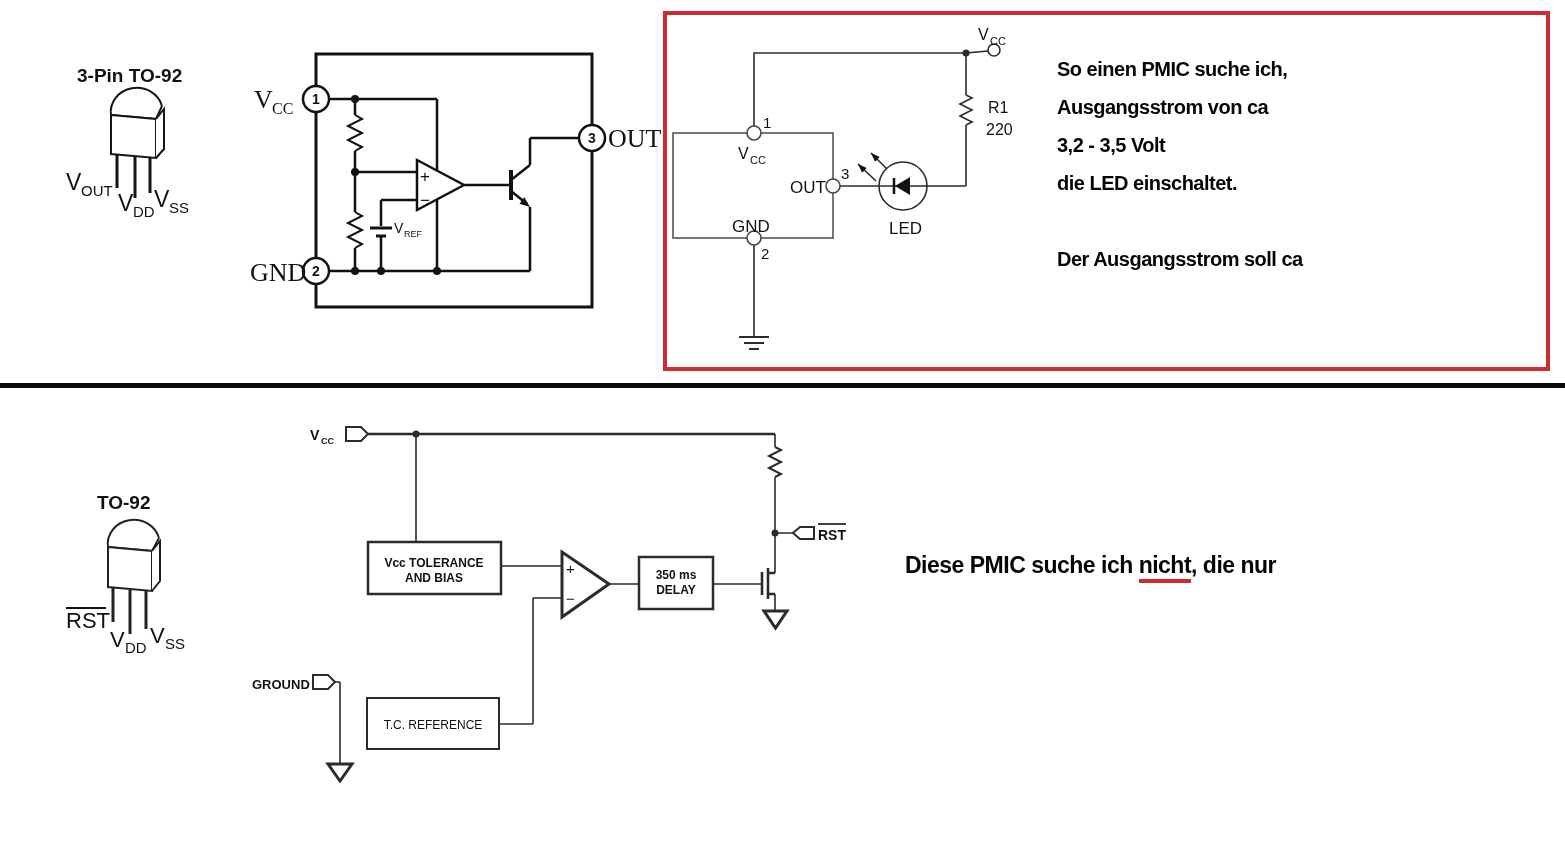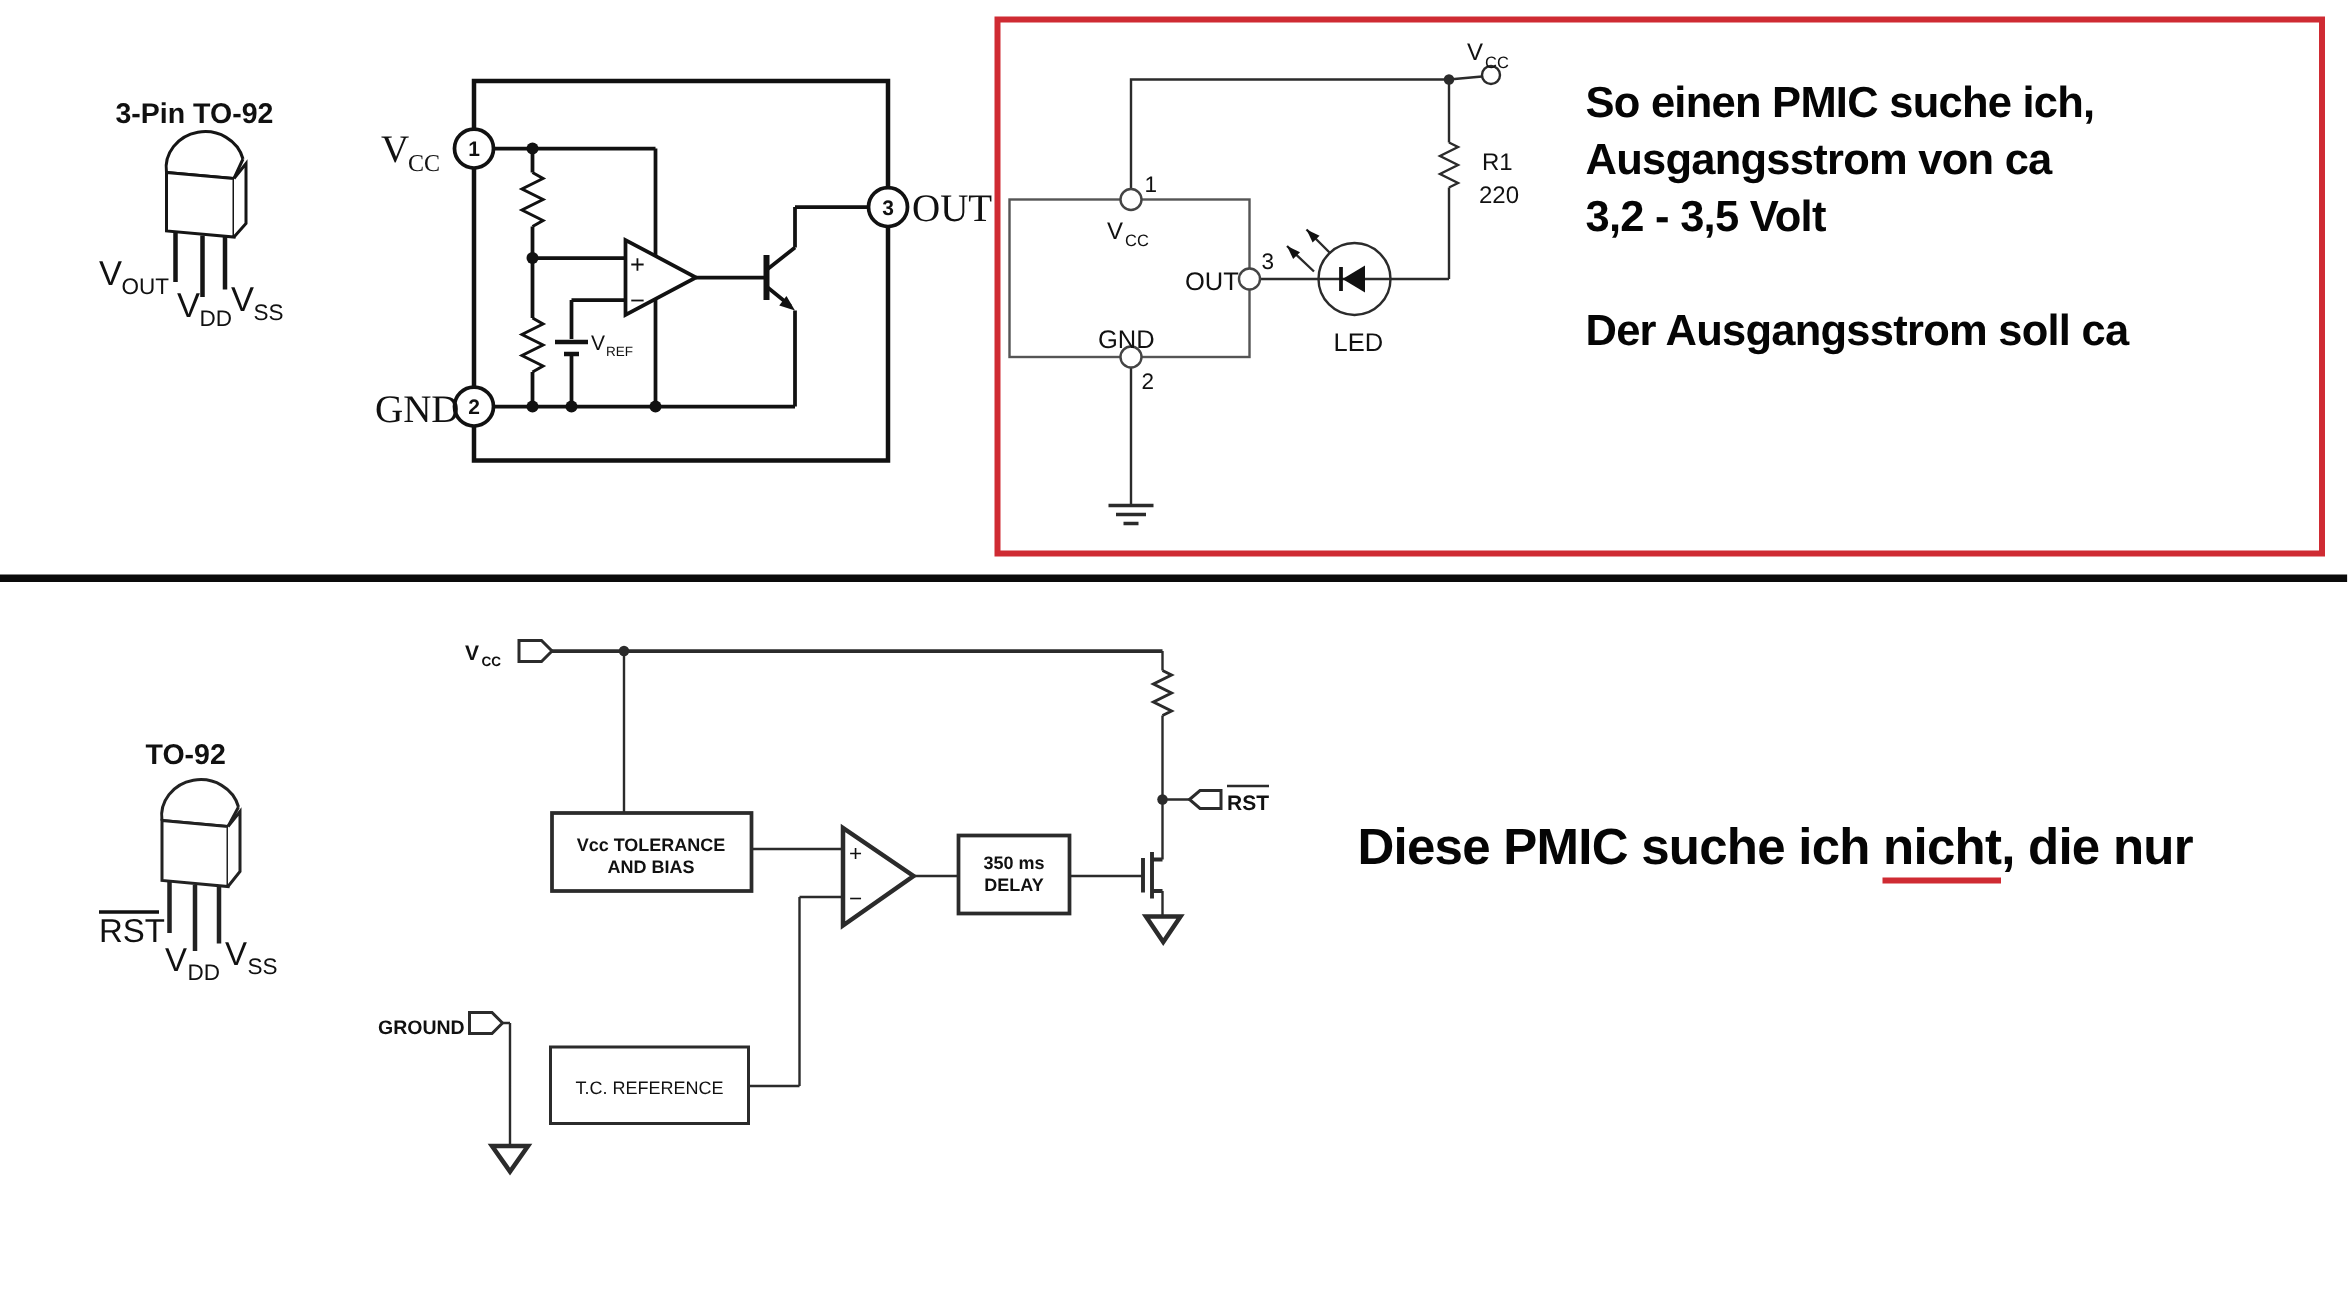--- a/index.html
+++ b/index.html
@@ -3,24 +3,24 @@
 <meta charset="utf-8">
 <style>
   html,body{margin:0;padding:0;background:#fff;}
   .canvas{position:relative;width:1565px;height:860px;background:#ffffff;overflow:hidden;
           font-family:"Liberation Sans",sans-serif;}
   .layer{position:absolute;left:0;top:0;}
   .divider{position:absolute;left:0;top:383px;width:1565px;height:5px;background:#0a0a0a;}
   .red-panel{position:absolute;left:663px;top:11px;width:887px;height:360px;
              box-sizing:border-box;border:4px solid #cf2b33;background:transparent;}
   .note-block{position:absolute;left:1057px;top:50px;width:480px;}
-  .note-line{font-family:"Liberation Sans",sans-serif;font-weight:bold;font-size:29px;
+  .note-line{font-family:"Liberation Sans",sans-serif;font-weight:bold;font-size:20px;
              line-height:38px;min-height:38px;color:#050505;letter-spacing:-0.5px;white-space:nowrap;}
   .bottom-note{position:absolute;left:905px;top:544px;width:560px;
-               font-family:"Liberation Sans",sans-serif;font-weight:bold;font-size:34px;
+               font-family:"Liberation Sans",sans-serif;font-weight:bold;font-size:23px;
                line-height:42px;color:#050505;letter-spacing:-0.5px;white-space:nowrap;}
   .em-underline{border-bottom:4px solid #cf2b33;padding-bottom:1px;}
   svg text{font-family:"Liberation Sans",sans-serif;fill:#111;}
   text.serif{font-family:"Liberation Serif",serif;}
   text.b{font-weight:bold;}
   .wire{fill:none;stroke:#111;stroke-width:2.5;}
   .wire-thin{fill:none;stroke:#2b2b2b;stroke-width:1.6;}
 </style>
 </head>
 <body>
@@ -168,20 +168,21 @@
         <text x="566" y="604" font-size="15">−</text>
         <text class="b" x="818" y="540" font-size="14">RST</text>
       </g>
     </g>
   </svg>
 
   <div class="note-block">
     <div class="note-line">So einen PMIC suche ich,</div>
     <div class="note-line">Ausgangsstrom von ca</div>
     <div class="note-line">3,2 - 3,5 Volt</div>
+    <div class="note-line">die LED einschaltet.</div>
     <div class="note-line"></div>
     <div class="note-line">Der Ausgangsstrom soll ca</div>
   </div>
 
   <div class="bottom-note">
     <div><span>Diese PMIC suche ich </span><span class="em-underline">nicht</span><span>, die nur</span></div>
   </div>
 
 </div>
 

